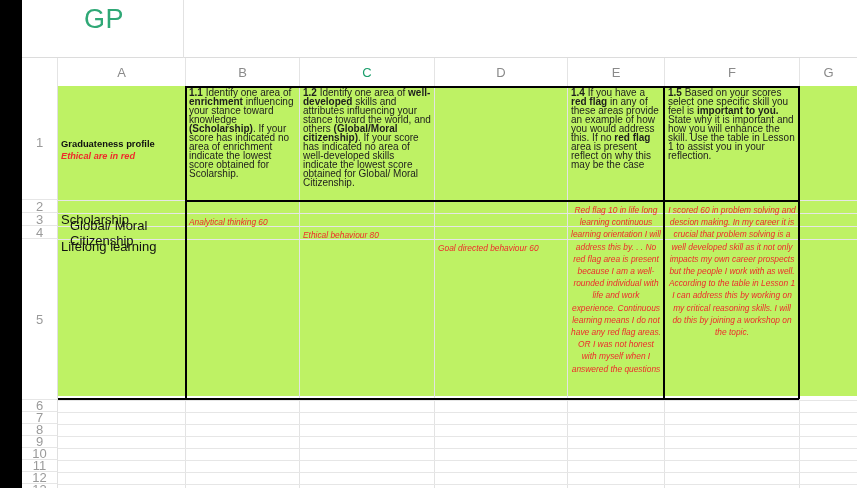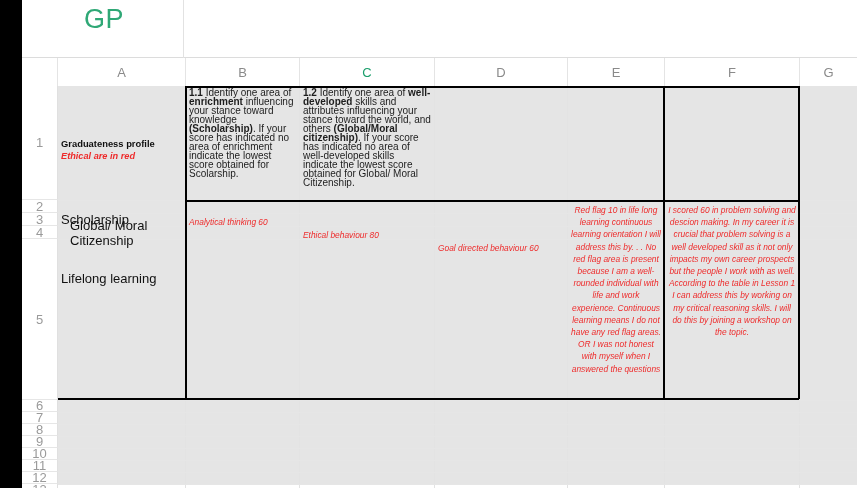--- a/index.html
+++ b/index.html
@@ -5,22 +5,22 @@
   * { box-sizing: border-box; }
   html, body {
     margin: 0; padding: 0;
     width: 857px; height: 488px;
     overflow: hidden;
     background: #ffffff;
     font-family: "Liberation Sans", sans-serif;
   }
   #app {
     position: relative;
-    width: 857px; height: 484px;
-    background: #e5e5e5;
+    width: 857px; height: 396px;
+    background: #bef264;
   }
 
   
   .left-rail {
     position: absolute;
     left: 0; top: 0;
     width: 22px; height: 488px;
     background: #000000;
     z-index: 40;
   }
@@ -210,28 +210,34 @@
       <div class="title-main">Graduateness profile</div>
       <div class="title-sub">Ethical are in red</div>
     </div>
 
     <div class="cell instr" style="left:128px;top:0;width:113px;height:114px;">
       <b>1.1</b><span> Identify one area of <b>enrichment</b> influencing your stance toward knowledge <b>(Scholarship)</b>. If your score has indicated no area of enrichment indicate the lowest score obtained for Scolarship.</span>
     </div>
     <div class="cell instr" style="left:242px;top:0;width:134px;height:114px;">
       <b>1.2</b><span> Identify one area of <b>well-developed</b> skills and attributes influencing your stance toward the world, and others <b>(Global/Moral citizenship)</b>. If your score has indicated no area of well-developed skills indicate the lowest score obtained for Global/ Moral Citizenship.</span>
     </div>
+    <div class="cell instr" style="left:510px;top:0;width:96px;height:114px;">
+      <b>1.4</b><span> If you have a <b>red flag</b> in any of these areas provide an example of how you would address this. If no <b>red flag</b> area is present reflect on why this may be the case</span>
+    </div>
+    <div class="cell instr" style="left:607px;top:0;width:134px;height:114px;">
+      <b>1.5</b><span> Based on your scores select one specific skill you feel is <b>important to you.</b> State why it is important and how you will enhance the skill. Use the table in Lesson 1 to assist you in your reflection.</span>
+    </div>
 
     <div class="label-cell" style="left:0;top:127px;width:127px;height:13px;">Scholarship</div>
     <div class="cell red" style="left:128px;top:128px;width:113px;height:13px;line-height:12px;">Analytical thinking 60</div>
 
     <div class="label-cell" style="left:9px;top:140px;width:127px;height:13px;">Global/ Moral Citizenship</div>
     <div class="cell red" style="left:242px;top:141px;width:134px;height:13px;line-height:12px;">Ethical behaviour 80</div>
 
-    <div class="label-cell" style="left:0;top:153px;width:127px;height:14px;align-items:flex-start;margin-top:32px;">Lifelong learning</div>
+    <div class="label-cell" style="left:0;top:153px;width:127px;height:14px;align-items:flex-start;">Lifelong learning</div>
     <div class="cell red" style="left:377px;top:154px;width:132px;height:14px;line-height:12px;">Goal directed behaviour 60</div>
 
     <div class="cell red center" style="left:510px;top:116px;width:96px;height:196px;">Red flag 10 in life long learning continuous learning orientation I will address this by. . . No red flag area is present because I am a well-rounded individual with life and work experience. Continuous learning means I do not have any red flag areas. OR I was not honest with myself when I answered the questions</div>
     <div class="cell red center" style="left:607px;top:116px;width:134px;height:196px;">I scored 60 in problem solving and descion making. In my career it is crucial that problem solving is a well developed skill as it not only impacts my own career prospects but the people I work with as well. According to the table in Lesson 1 I can address this by working on my critical reasoning skills. I will do this by joining a workshop on the topic.</div>
 
     <div class="heavy-line" style="left:128px;top:0;width:613px;height:1.5px;"></div>
     <div class="heavy-line" style="left:127px;top:0;width:1.5px;height:115px;"></div>
     <div class="heavy-line" style="left:740px;top:0;width:1.5px;height:115px;"></div>
     <div class="heavy-line" style="left:128px;top:114px;width:613px;height:1.5px;"></div>
 

